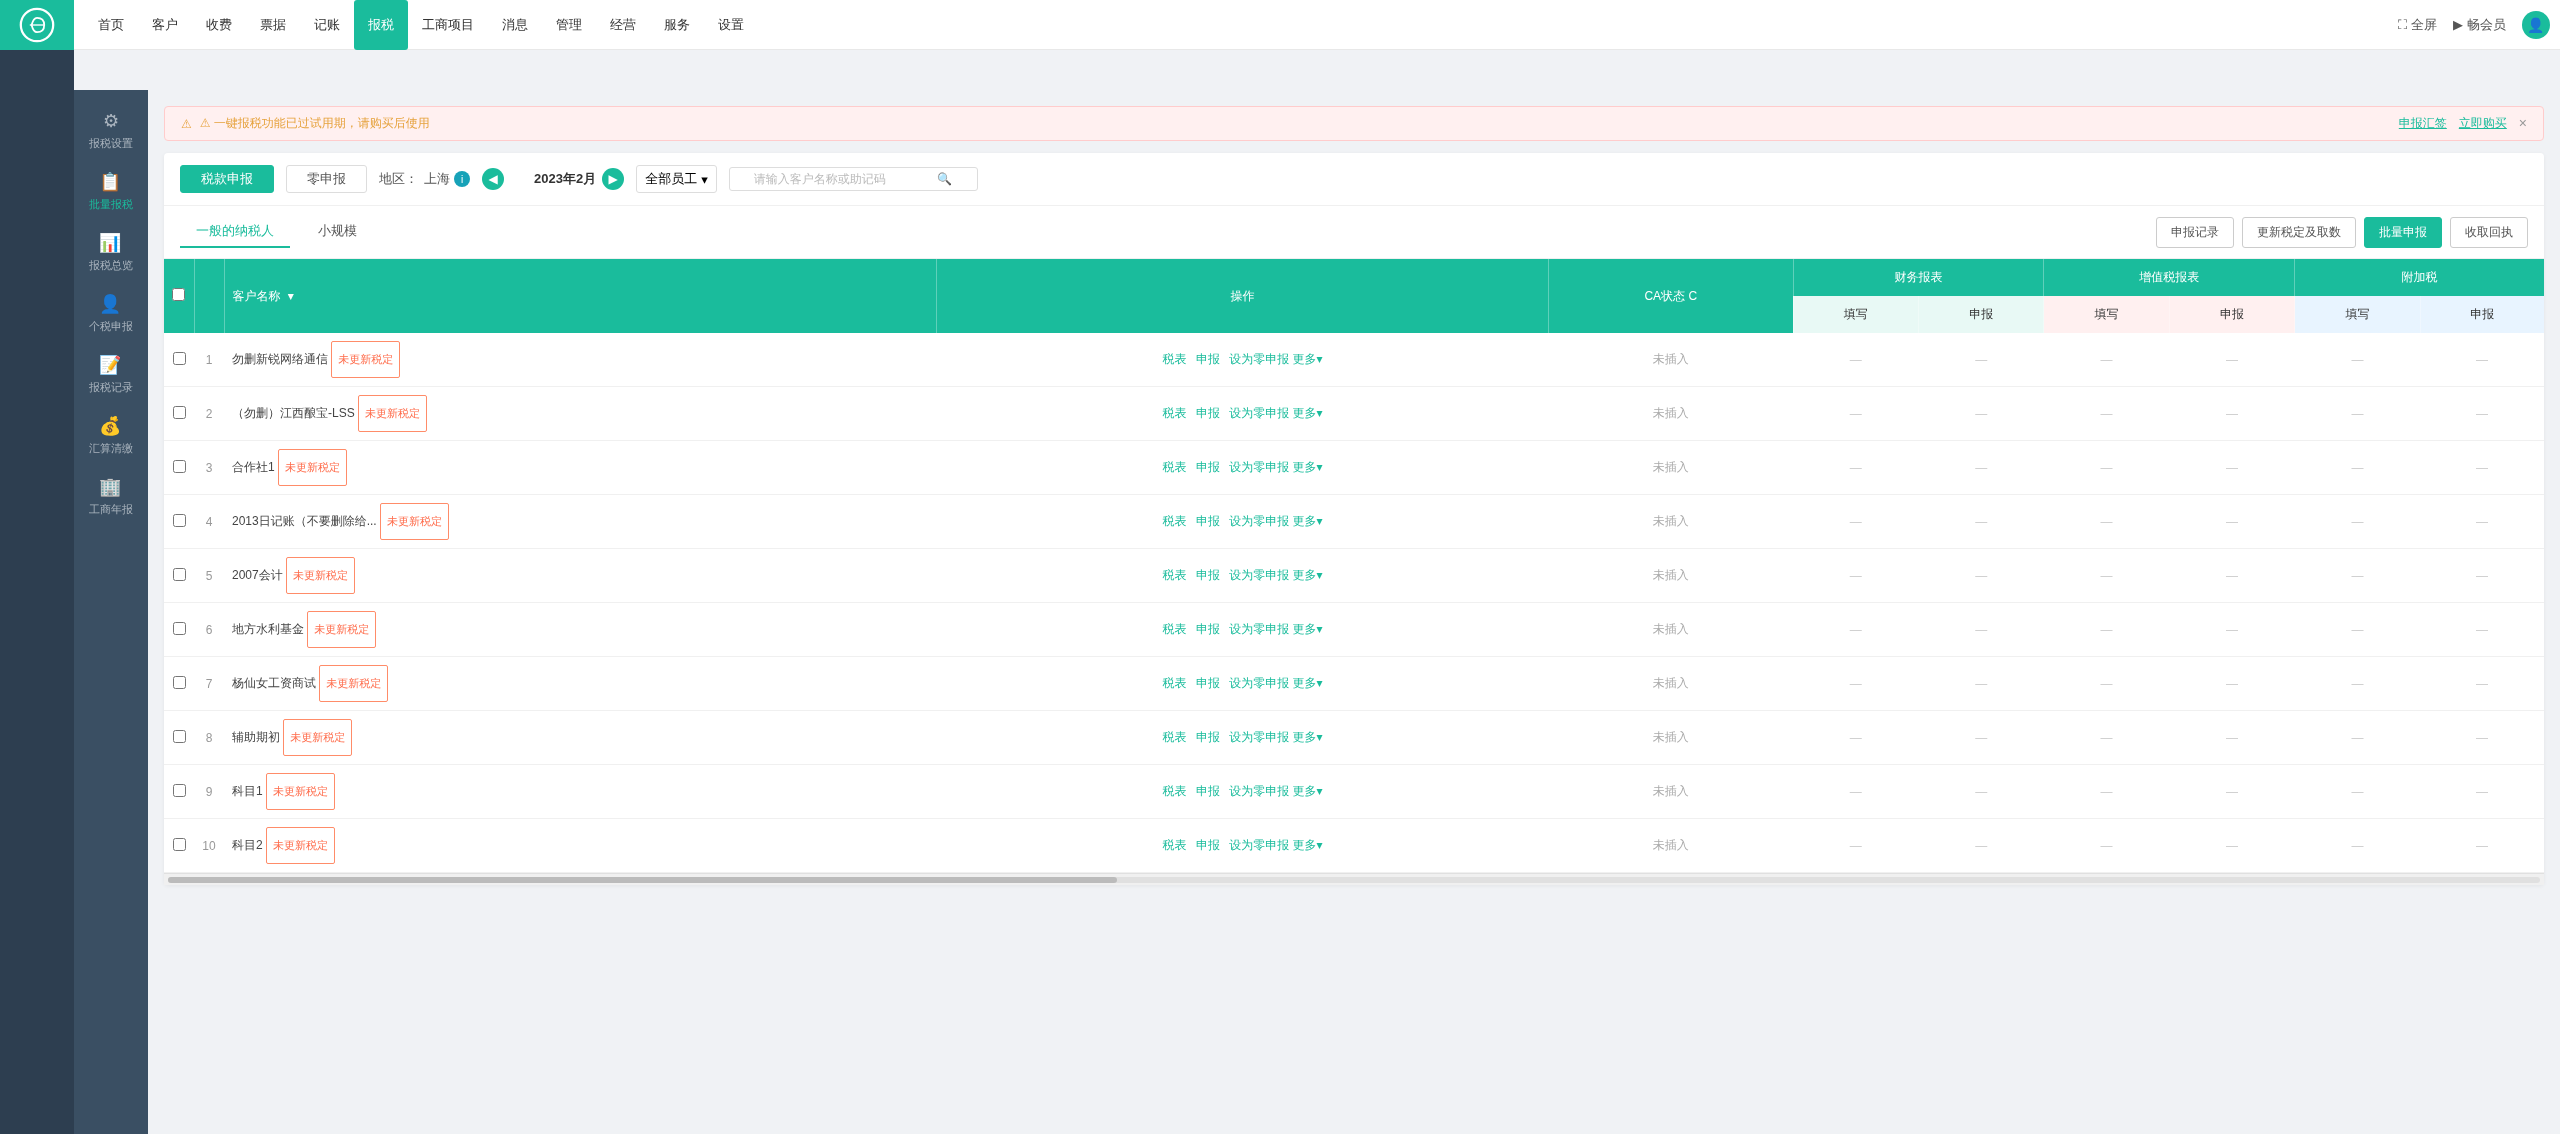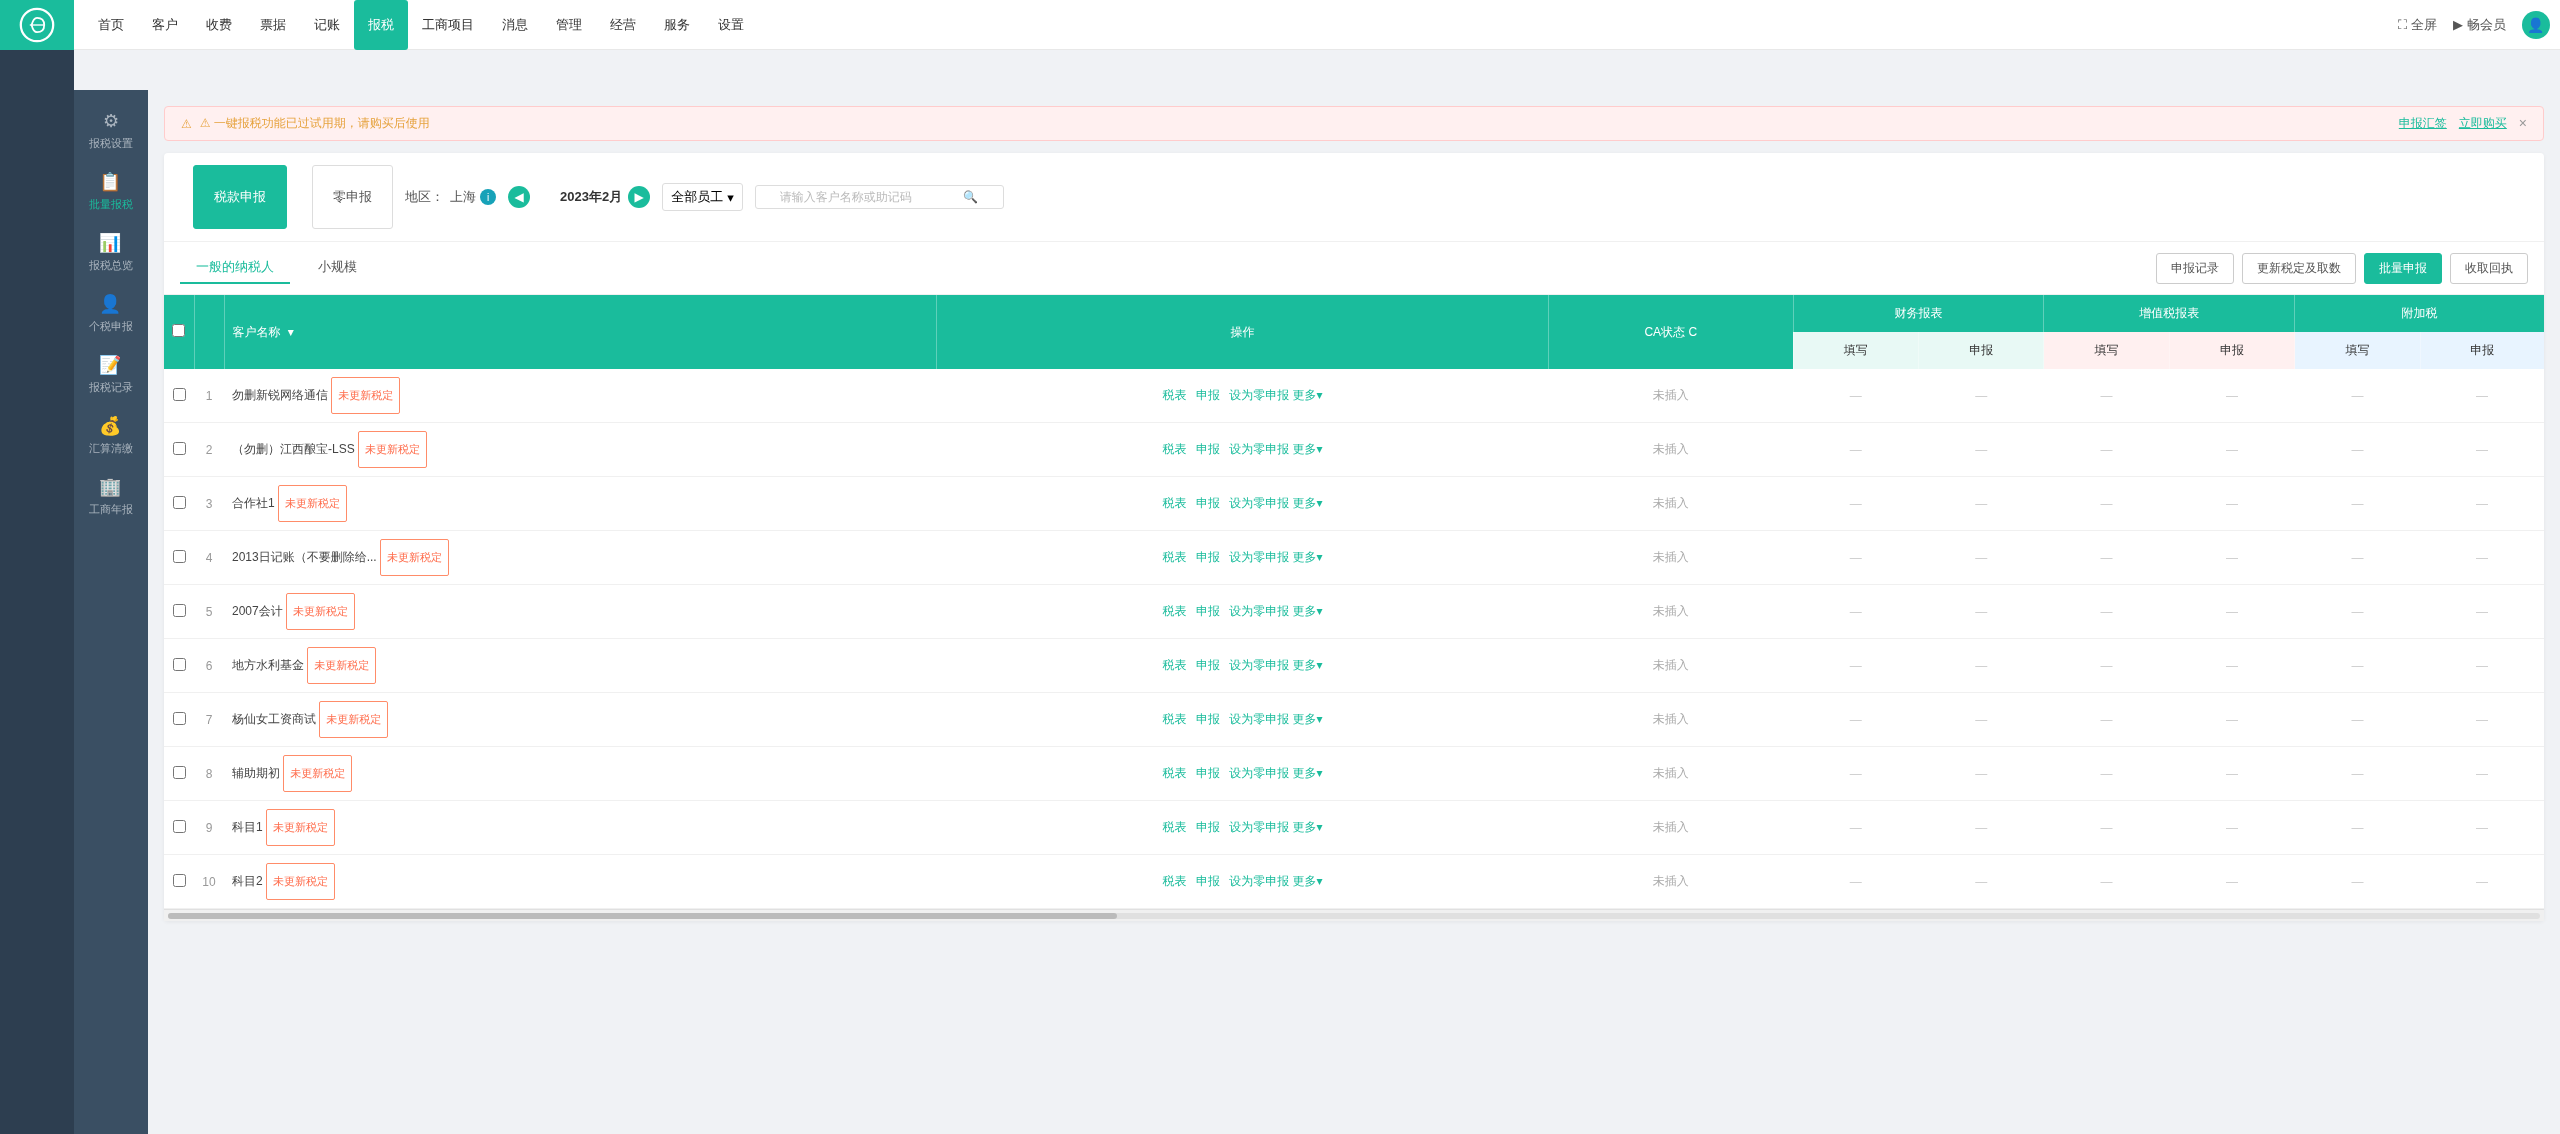--- a/index.html
+++ b/index.html
@@ -126,28 +126,27 @@
 
     
     .toolbar {
       padding: 12px 16px;
       display: flex;
       align-items: center;
       gap: 12px;
       border-bottom: 1px solid #f0f0f0;
     }
     .tab-btn {
-      padding: 22px 20px;
+      padding: 4px 20px;
       border: 1px solid #ddd;
       border-radius: 3px;
       cursor: pointer;
       font-size: 13px;
       background: #fff;
       color: #555;
-      margin-left: 13px;
     }
     .tab-btn.active { background: #1abc9c; color: #fff; border-color: #1abc9c; }
 
     .toolbar-region { display: flex; align-items: center; gap: 6px; font-size: 13px; color: #555; text-align: right; }
     .region-tag {
       display: flex; align-items: center; gap: 4px;
       font-size: 13px;
     }
     .info-icon {
       width: 16px; height: 16px; border-radius: 50%;

